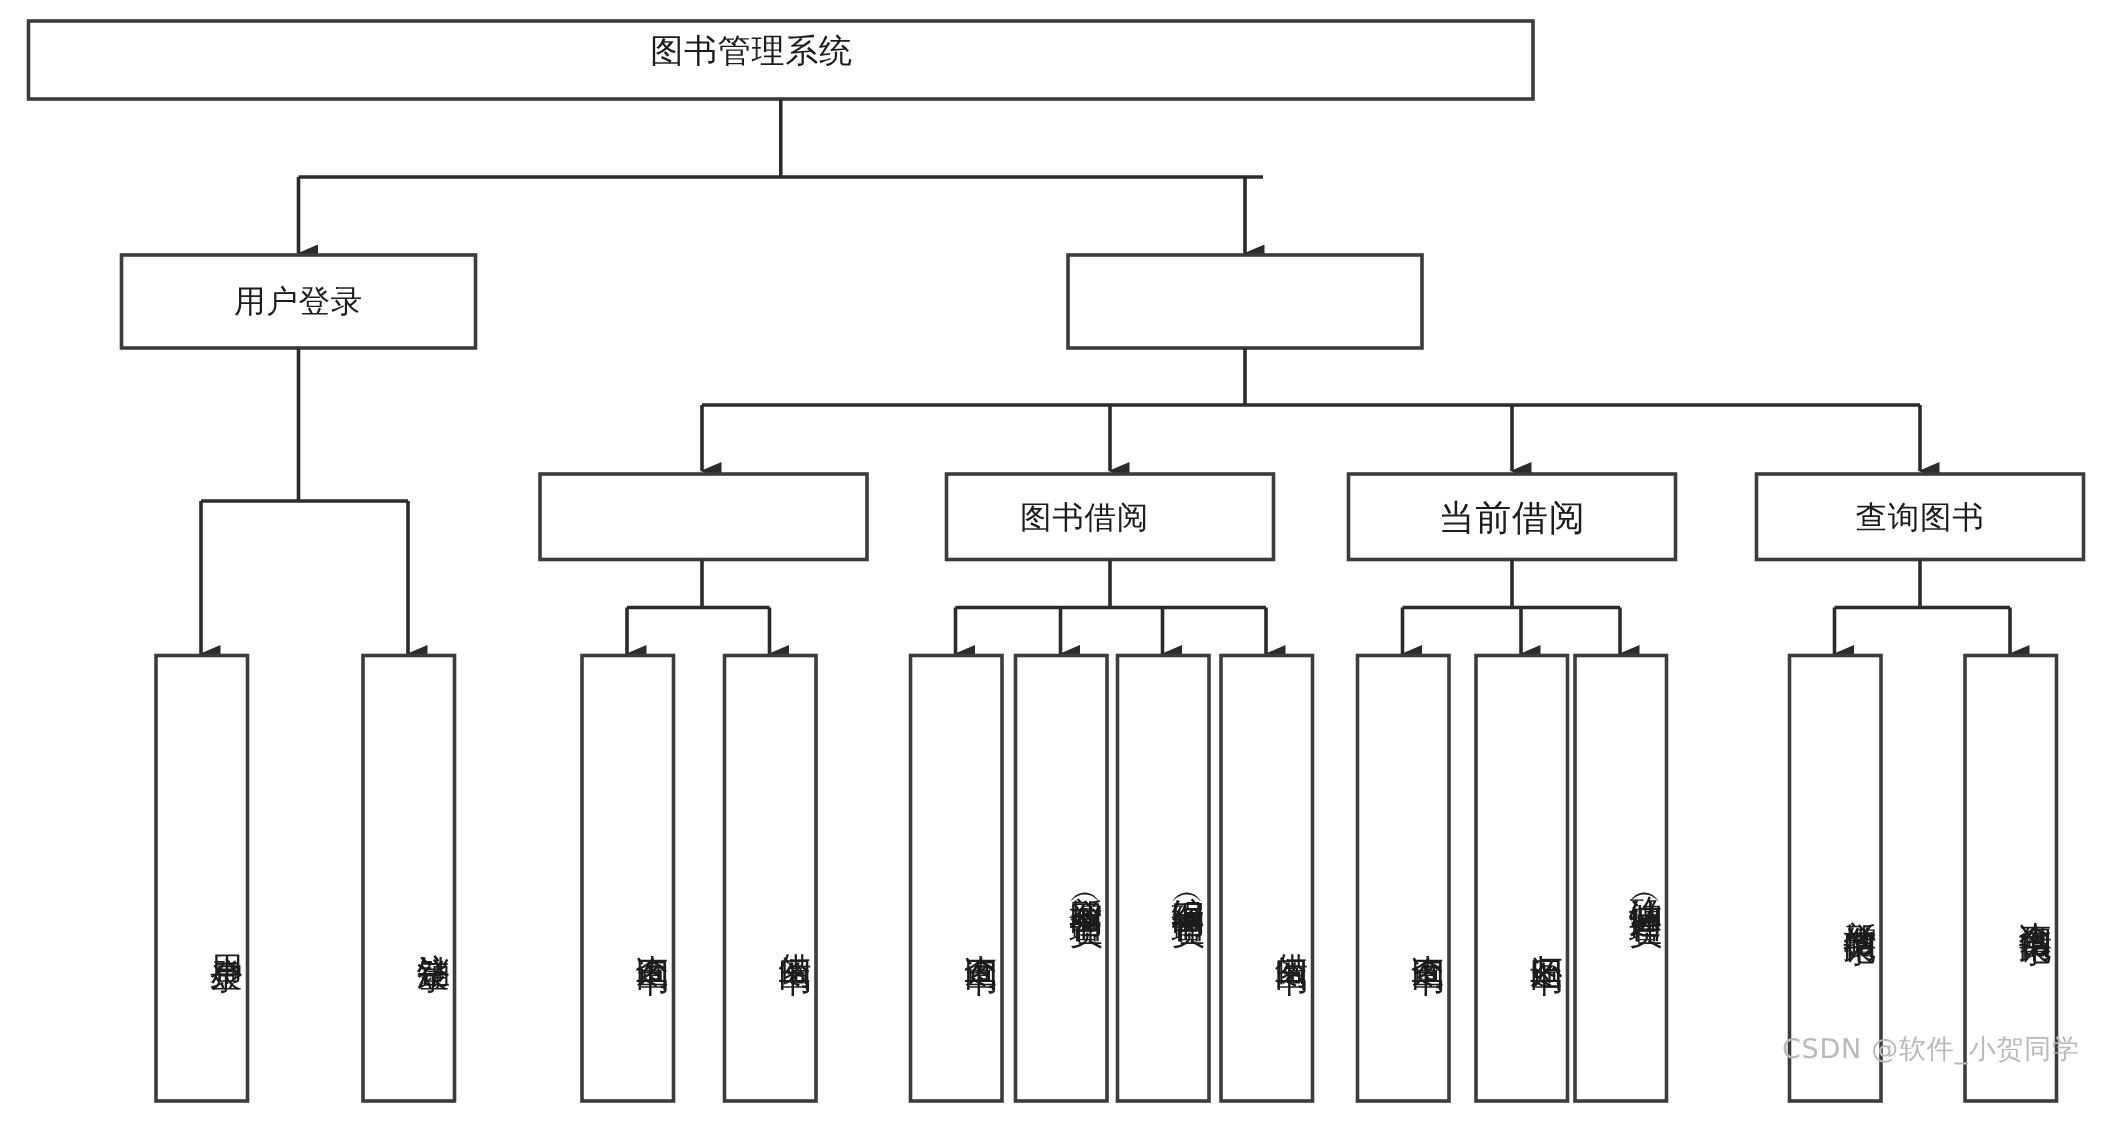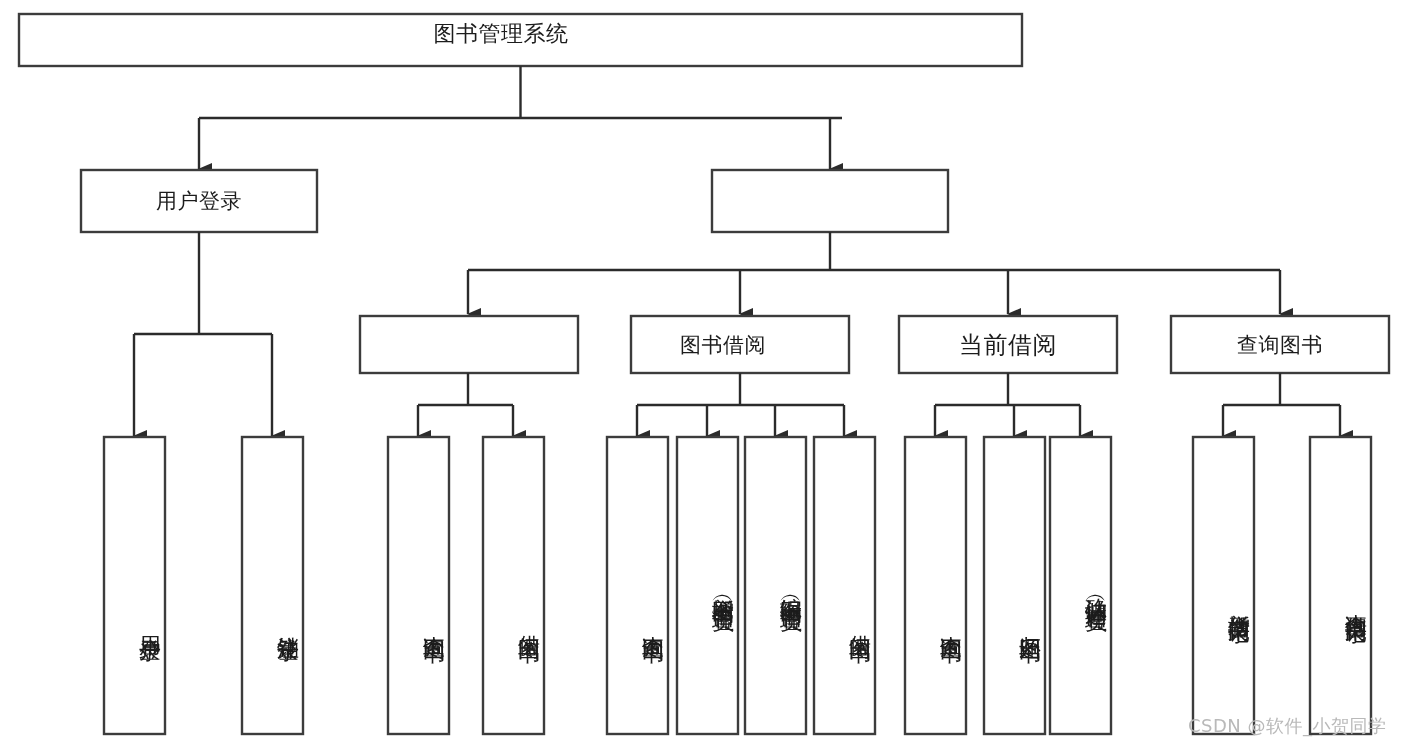--- a/index.html
+++ b/index.html
@@ -55,21 +55,21 @@
   }
   .node-label.vertical {
     writing-mode: vertical-rl;
     text-orientation: upright;
     letter-spacing: 2px;
     align-items: flex-start;
   }
   .watermark {
     position: absolute;
     left: 1188px;
-    top: 714px;
+    top: 687px;
     font-size: 18px;
     color: #b9b9b9;
     font-family: "DejaVu Sans", "Liberation Sans", sans-serif;
     white-space: nowrap;
     letter-spacing: 0.5px;
   }
 </style>
 </head>
 <body>
 

